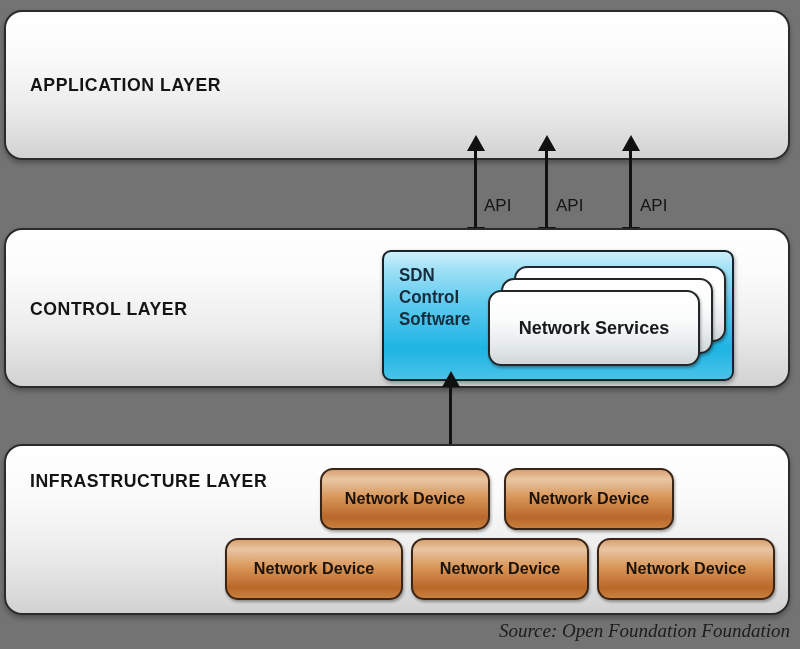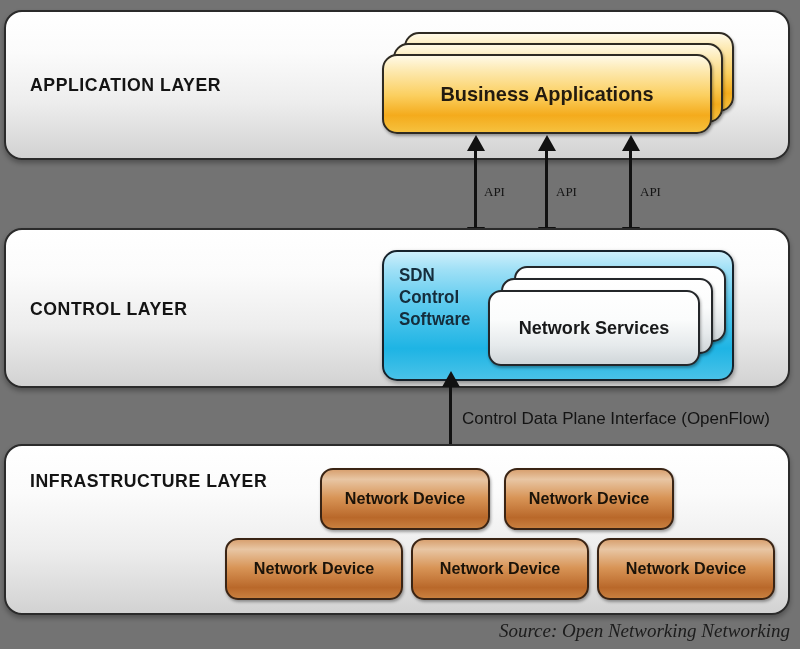--- a/index.html
+++ b/index.html
@@ -114,42 +114,42 @@
     bottom: -15px;
     margin-left: -9px;
     border-top: 16px solid #111111;
   }
   #api-arrow-1 { left: 474px; }
   #api-arrow-2 { left: 545px; }
   #api-arrow-3 { left: 629px; }
 
   .api-label {
     position: absolute;
-    top: 184px;
-    font-family: Liberation Serif, serif;
-    font-size: 13px;
+    top: 196px;
+    font-family: Liberation Sans, sans-serif;
+    font-size: 17px;
     color: #141414;
     white-space: nowrap;
   }
   #api-label-1 { left: 484px; }
   #api-label-2 { left: 556px; }
   #api-label-3 { left: 640px; }
 
   
   #ctl-panel { left: 4px;  top: 228px; width: 786px; height: 160px; }
   #ctl-title { left: 30px; top: 298px; }
 
   #sdn-box {
     position: absolute;
     left: 382px;
     top: 250px;
     width: 352px;
     height: 131px;
     border: 2px solid #16222b;
-    border-radius: 15px;
+    border-radius: 9px;
     box-sizing: border-box;
     background: linear-gradient(to bottom,
                 #cdeffb 0%,
                 #9fe0f6 14%,
                 #5ecbef 40%,
                 #1eb4e4 76%,
                 #49c2e8 100%);
     box-shadow: 1px 2px 4px rgba(0,0,0,0.35);
   }
 
@@ -286,27 +286,20 @@
 </style>
 </head>
 <body>
 
 <div id="diagram">
 
   <div class="layer-panel" id="app-panel"></div>
 
   <div class="layer-title" id="app-title">APPLICATION LAYER</div>
 
-  <div class="orange-stack">
-    <div class="ocard" id="ocard3"></div>
-    <div class="ocard" id="ocard2"></div>
-    <div class="ocard" id="ocard1">
-      <span class="ocard-label">Business Applications</span>
-    </div>
-  </div>
 
   <div class="api-arrow" id="api-arrow-1"></div>
   <div class="api-arrow" id="api-arrow-2"></div>
   <div class="api-arrow" id="api-arrow-3"></div>
 
   <div class="api-label" id="api-label-1">API</div>
   <div class="api-label" id="api-label-2">API</div>
   <div class="api-label" id="api-label-3">API</div>
 
   <div class="layer-panel" id="ctl-panel"></div>
@@ -323,21 +316,20 @@
     <div class="svc-stack">
       <div class="scard" id="scard3"></div>
       <div class="scard" id="scard2"></div>
       <div class="scard" id="scard1">
         <span class="scard-label">Network Services</span>
       </div>
     </div>
   </div>
 
   <div id="cdpi-arrow"></div>
-  <div id="cdpi-label">Control Data Plane Interface (OpenFlow)</div>
 
   <div class="layer-panel" id="inf-panel"></div>
 
   <div class="layer-title" id="inf-title">INFRASTRUCTURE LAYER</div>
 
   <div class="ndev" id="ndev-r1-1">
     <span class="ndev-label">Network Device</span>
   </div>
   <div class="ndev" id="ndev-r1-2">
     <span class="ndev-label">Network Device</span>
@@ -346,15 +338,15 @@
   <div class="ndev" id="ndev-r2-1">
     <span class="ndev-label">Network Device</span>
   </div>
   <div class="ndev" id="ndev-r2-2">
     <span class="ndev-label">Network Device</span>
   </div>
   <div class="ndev" id="ndev-r2-3">
     <span class="ndev-label">Network Device</span>
   </div>
 
-  <div id="source-credit">Source: Open Networking Networking</div>
+  <div id="source-credit">Source: Open Foundation Foundation</div>
 
 </div>
 
 </body></html>

